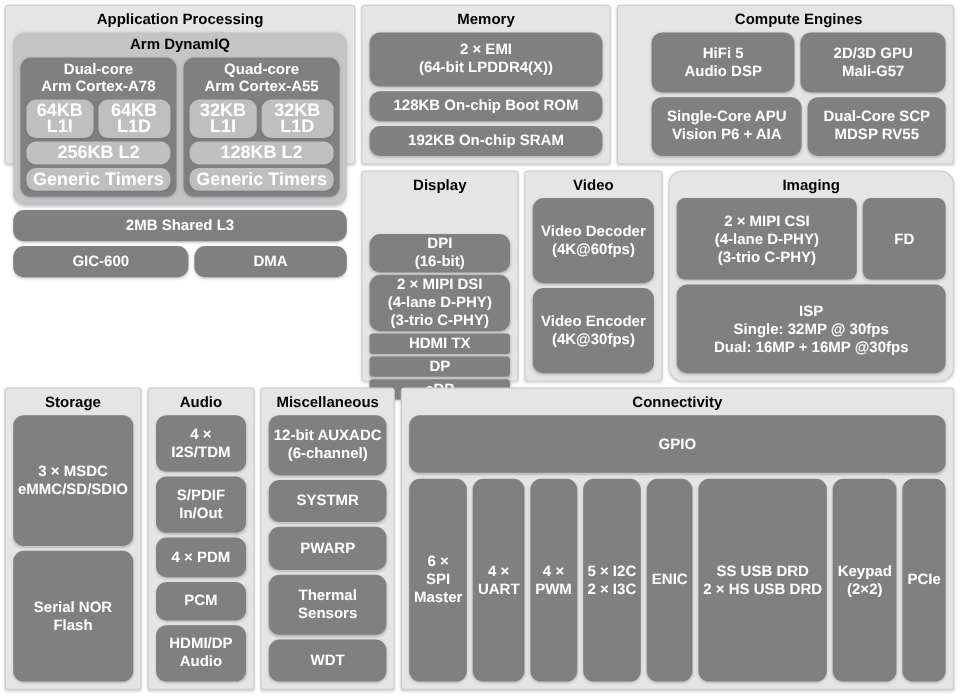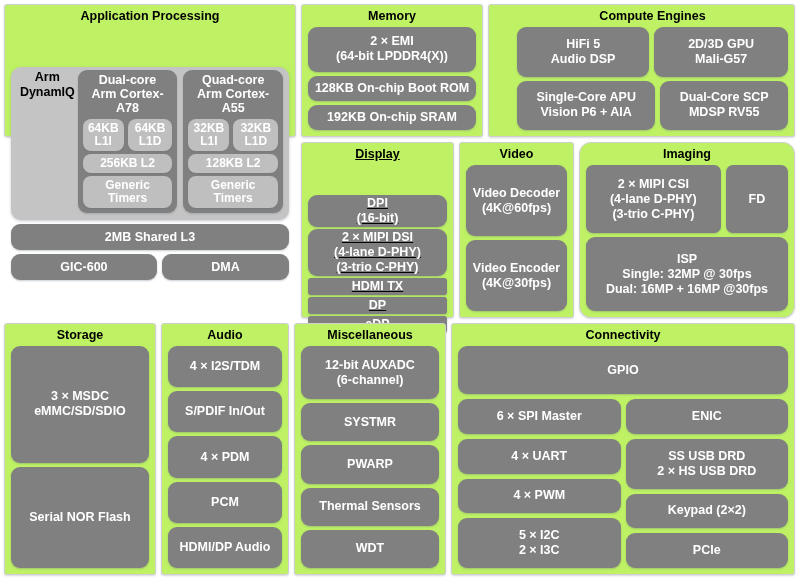--- a/index.html
+++ b/index.html
@@ -19,21 +19,21 @@
     height: 580px;
     box-sizing: border-box;
     padding: 4px 5px 5px 4px;
     display: flex;
     flex-direction: column;
     gap: 5px;
   }
 
   
   .panel {
-    background: #bef264;
+    background: #e5e5e5;
     border: 1px solid #cfcfcf;
     border-radius: 3px;
     box-sizing: border-box;
     padding: 4px 6px 6px 6px;
     display: flex;
     flex-direction: column;
     box-shadow: 0 1px 2px rgba(120,130,150,0.30);
   }
   .panel-title {
     text-align: center;
@@ -70,47 +70,46 @@
     align-items: center;
     justify-content: center;
     box-sizing: border-box;
     padding: 3px 4px;
     flex: 1 1 auto;
     box-shadow: 0 1px 2px rgba(100,110,130,0.35);
   }
   .blk.sq { border-radius: 3px; }
   .blk.lite {
     background: #bfbfbf;
-    font-size: 12px;
+    font-size: 15px;
     line-height: 13px;
     border-radius: 8px;
   }
   .blk span { display: block; white-space: nowrap; }
 
   
   .top-row {
     display: flex;
     gap: 5px;
     height: 133px;
   }
   .app-proc { width: 292px; }
-  .memory   { width: 182px; }
+  .memory   { width: 208px; }
   .compute  { flex: 1 1 auto; padding-left: 28px; }
 
   
   .dynamiq {
     background: #c4c4c4;
     border-radius: 10px;
     padding: 3px 6px 7px 6px;
     box-sizing: border-box;
     display: flex;
-    flex-direction: row;
+    flex-direction: column;
     box-shadow: 0 1px 3px rgba(110,120,140,0.40);
     flex: 1 1 auto;
-    margin-top: 40px;
   }
   .dynamiq-title {
     text-align: center;
     font-weight: bold;
     font-size: 12.5px;
     color: #000000;
     line-height: 15px;
     margin-bottom: 3px;
   }
   .clusters { display: flex; gap: 6px; flex: 1 1 auto; }
@@ -135,39 +134,39 @@
   }
   .cluster-title span { display: block; }
   .cache-row { display: flex; gap: 4px; }
 
   
   .mid-row {
     display: flex;
     gap: 5px;
     height: 176px;
   }
-  .display-panel { width: 153px; text-decoration: underline; }
+  .display-panel { width: 131px; }
   .video-panel   { width: 115px; }
   .imaging-panel { flex: 1 1 auto; border-radius: 12px; }
   .display-panel .panel-body { gap: 2px; }
   .display-panel .panel-title { margin-bottom: 0; }
   .display-panel .blk { padding: 1px 3px; }
 
   
   .bot-row {
     display: flex;
     gap: 5px;
     flex: 1 1 auto;
   }
   .storage-panel { width: 152px; }
   .audio-panel   { width: 128px; }
   .misc-panel    { width: 152px; }
   .conn-panel    { flex: 1 1 auto; }
   .conn-panel .panel-body { gap: 5px; }
-  .conn-col { display: flex; flex-direction: column; gap: 5px; flex: 1 1 0; }
+  .conn-col { display: flex; flex-direction: row; gap: 5px; flex: 1 1 0; }
 </style>
 </head>
 <body>
 
 <div id="diagram">
 
   <div class="top-row">
 
     <div class="panel app-proc">
       <div class="panel-title">Application Processing</div>

